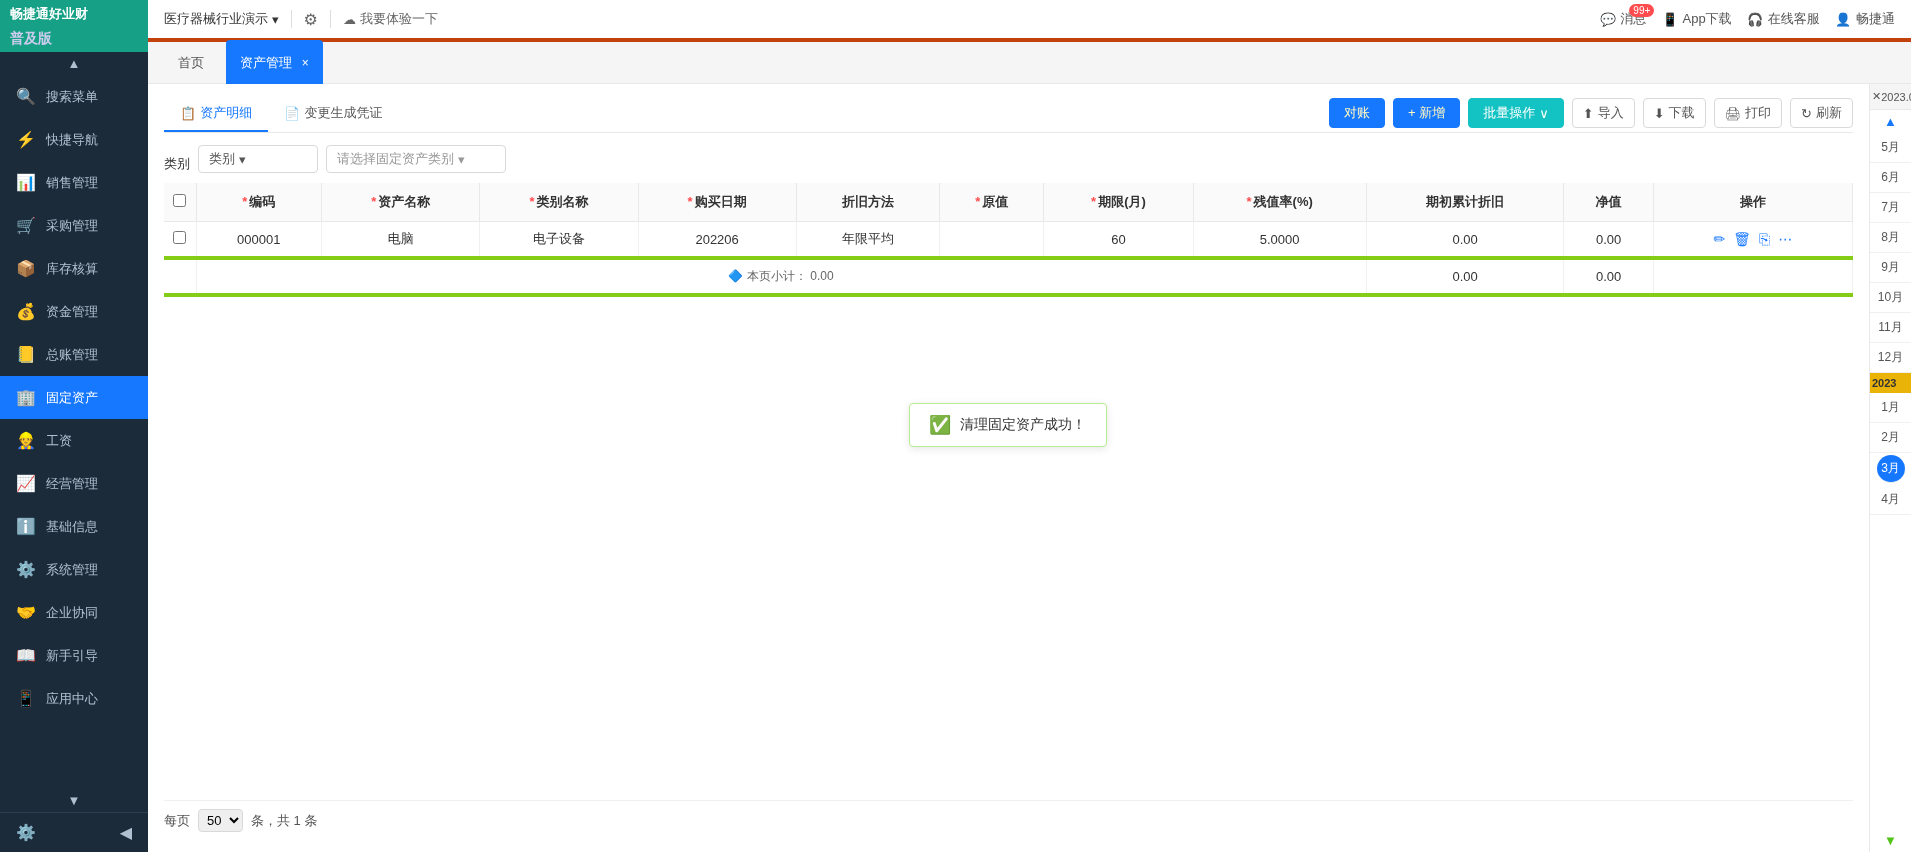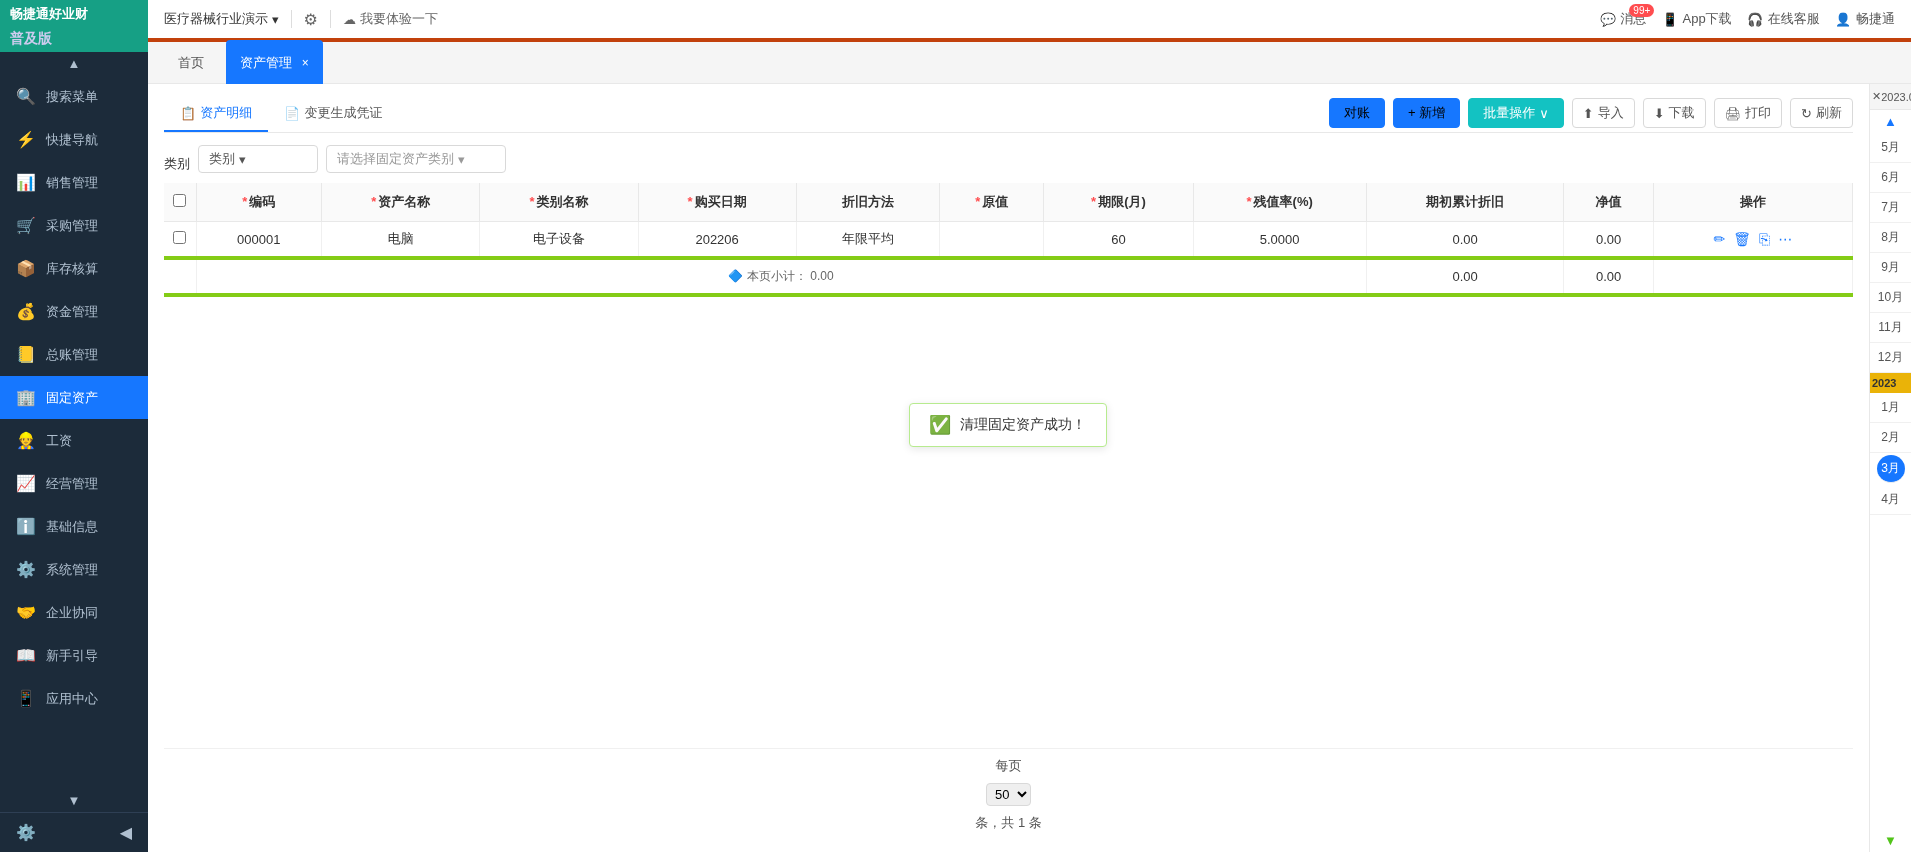--- a/index.html
+++ b/index.html
@@ -212,21 +212,21 @@
       background: #fff;
       cursor: pointer;
       font-size: 13px;
       color: #333;
       display: flex;
       align-items: center;
       gap: 4px;
     }
     .toolbar-btn.primary {
       background: #1677ff;
-      color: #000000;
+      color: #fef9c3;
       border-color: #1677ff;
     }
     .toolbar-btn.batch {
       background: #13c2c2;
       color: #fff;
       border-color: #13c2c2;
     }
     .toolbar-icon-btn {
       padding: 5px 10px;
       border: 1px solid #d9d9d9;
@@ -356,21 +356,20 @@
     
     .pagination {
       padding: 8px 0;
       display: flex;
       align-items: center;
       gap: 8px;
       font-size: 13px;
       color: #555;
       border-top: 1px solid #f0f0f0;
       margin-top: 8px;
-      flex-direction: column;
     }
     .pagination select {
       border: 1px solid #d9d9d9;
       border-radius: 4px;
       padding: 2px 4px;
       font-size: 13px;
     }
 
     
     .right-panel {

